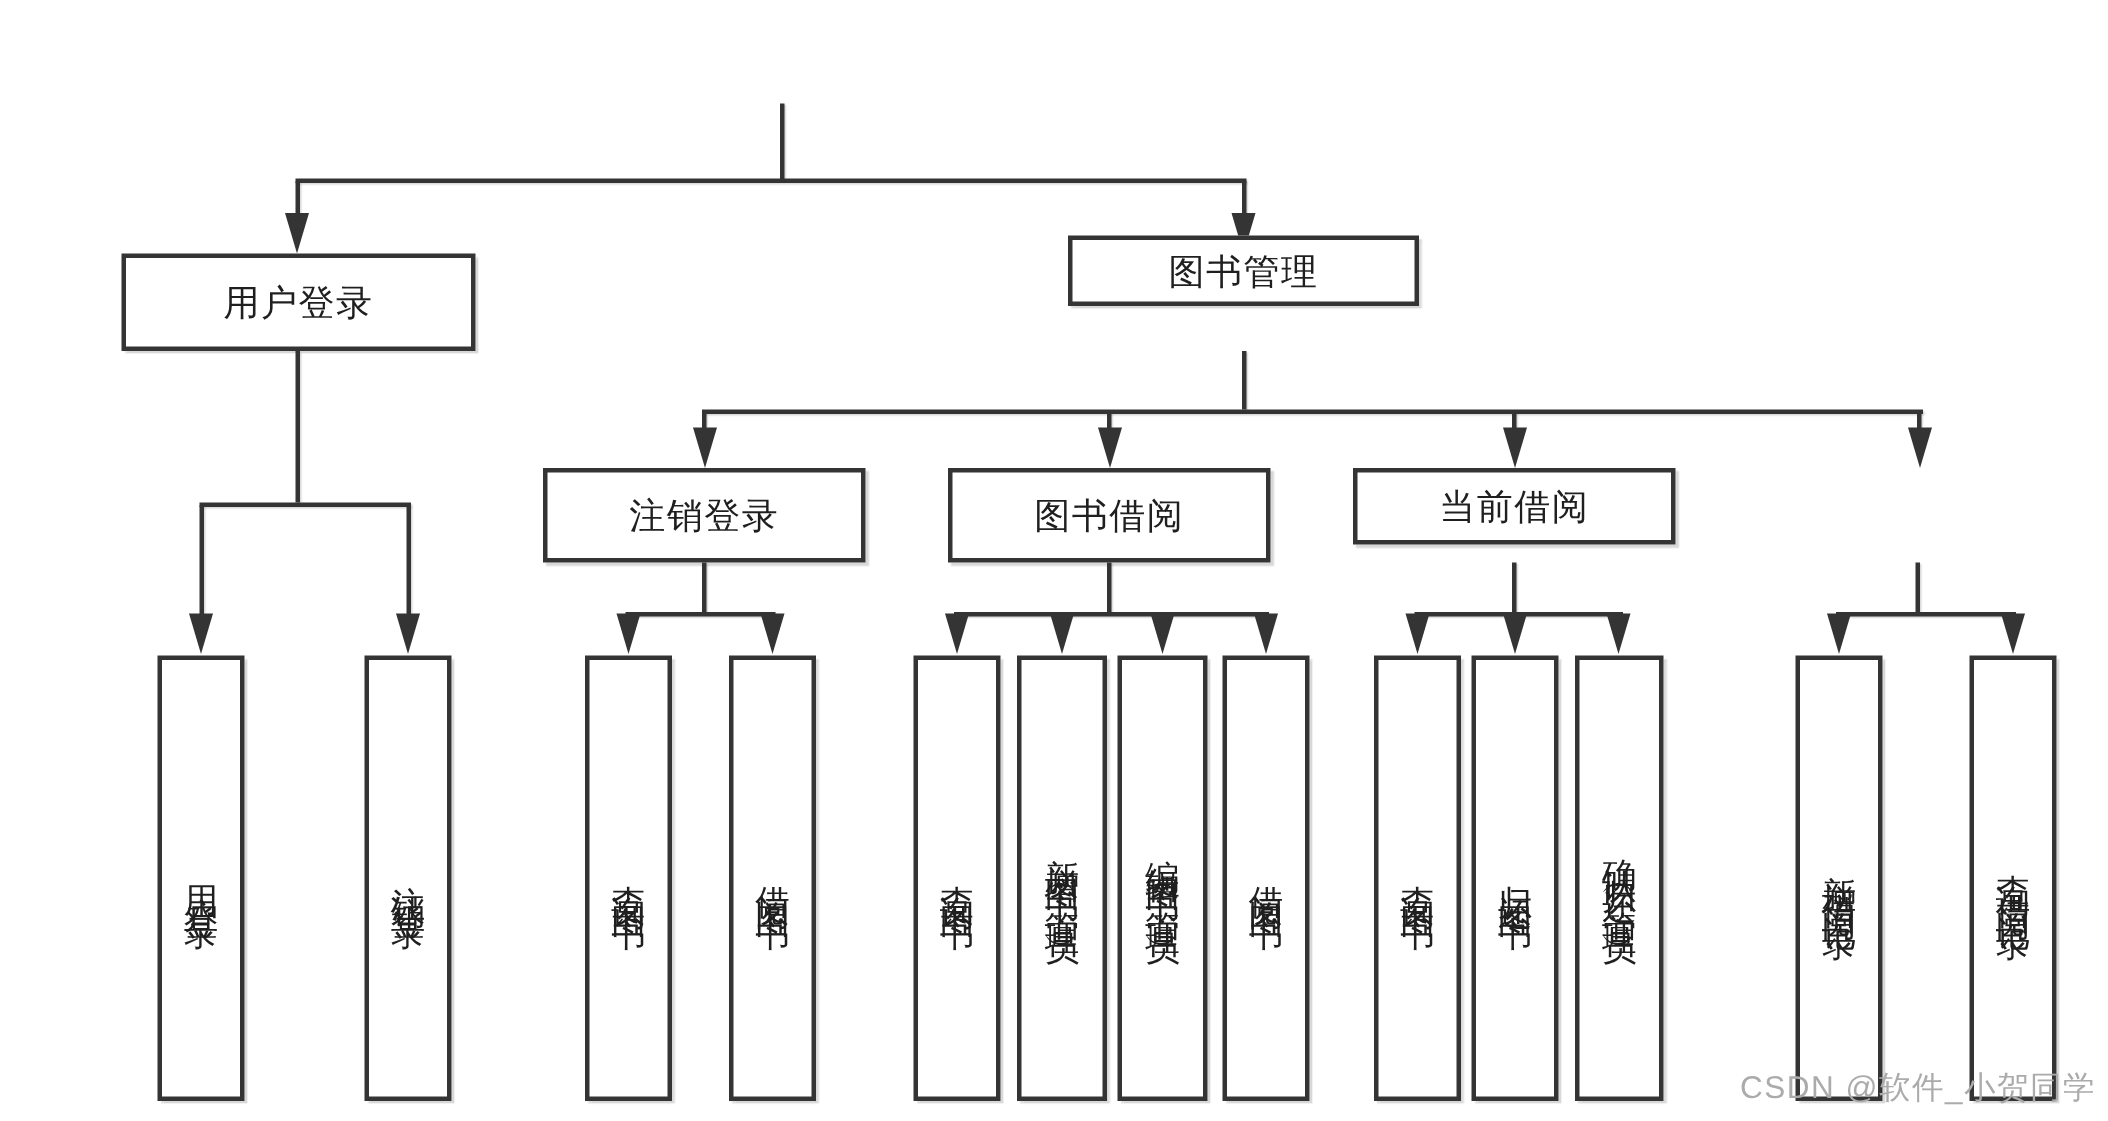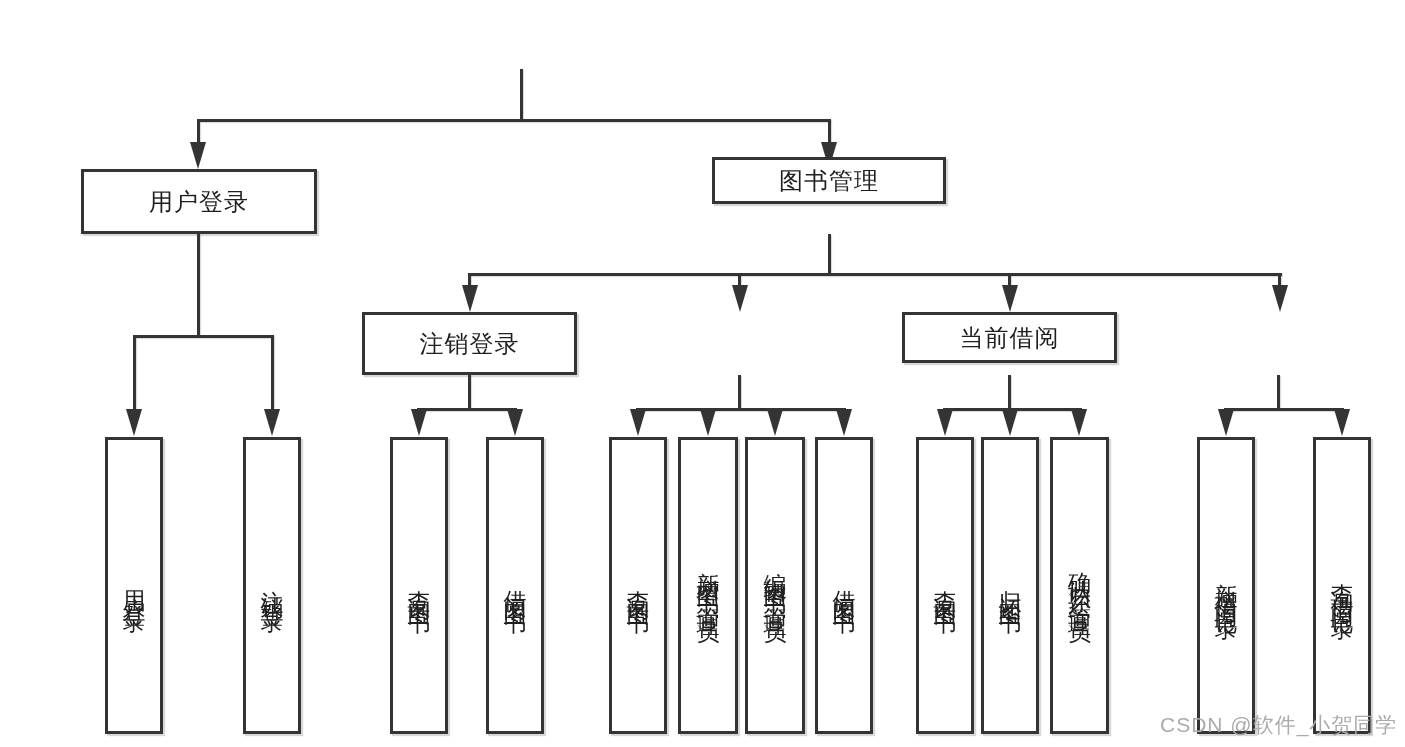--- a/index.html
+++ b/index.html
@@ -66,20 +66,21 @@
   <div class="vline" style="left:468px;top:275px;height:12px"></div>
   <div class="arrow" style="left:462px;top:285px"></div>
   <div class="vline" style="left:738px;top:275px;height:12px"></div>
   <div class="arrow" style="left:732px;top:285px"></div>
   <div class="vline" style="left:1008px;top:275px;height:12px"></div>
   <div class="arrow" style="left:1002px;top:285px"></div>
   <div class="vline" style="left:1278px;top:275px;height:12px"></div>
   <div class="arrow" style="left:1272px;top:285px"></div>
 
   <div class="box" style="left:362px;top:312px;width:215px;height:63px">注销登录</div>
+  <div class="box" style="left:632px;top:312px;width:215px;height:63px">图书借阅</div>
   <div class="box" style="left:902px;top:312px;width:215px;height:51px">当前借阅</div>
 
   <div class="vline" style="left:468px;top:375px;height:33px"></div>
   <div class="hline" style="left:417px;top:408px;width:100px"></div>
   <div class="arrow" style="left:411px;top:409px"></div>
   <div class="arrow" style="left:507px;top:409px"></div>
 
   <div class="vline" style="left:738px;top:375px;height:33px"></div>
   <div class="hline" style="left:636px;top:408px;width:210px"></div>
   <div class="arrow" style="left:630px;top:409px"></div>

